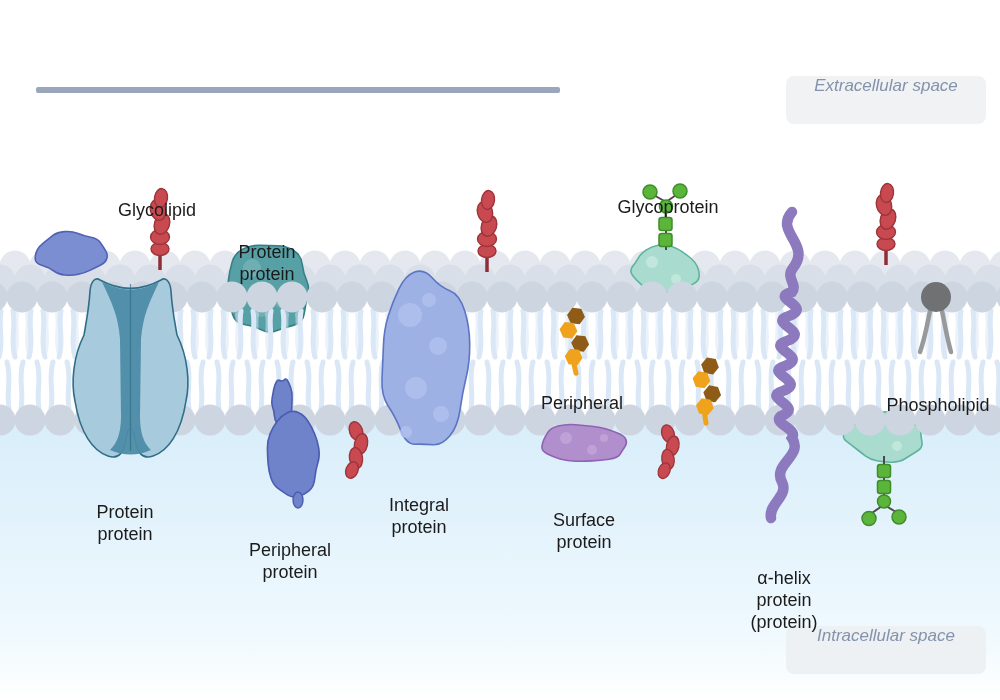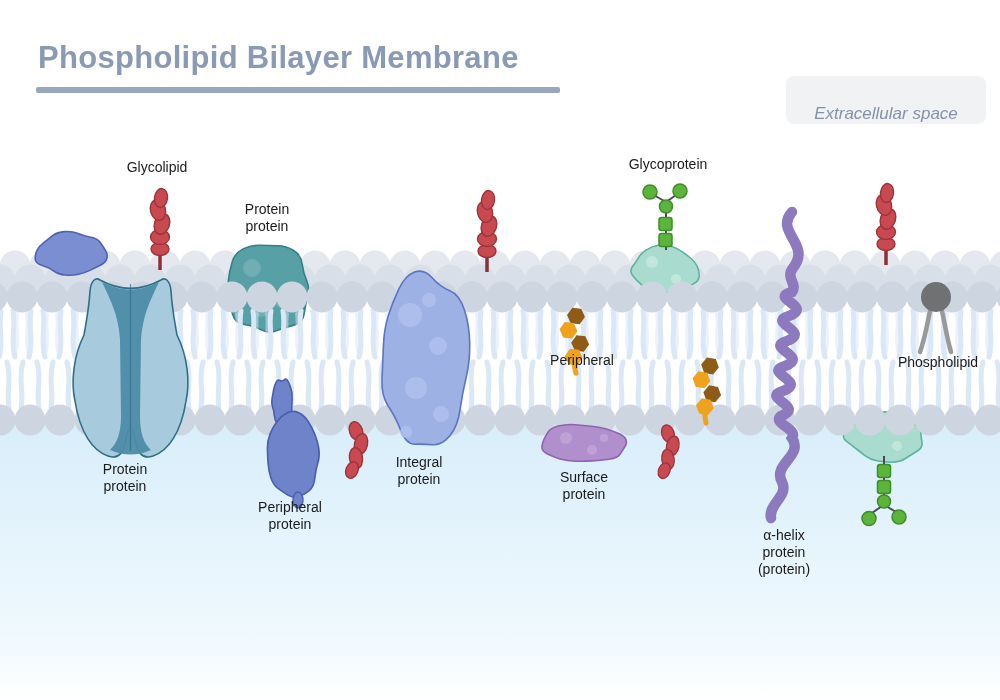--- a/index.html
+++ b/index.html
@@ -4,24 +4,24 @@
 <style>
   html,body{margin:0;padding:0;background:#ffffff;}
   #canvas{position:relative;width:1000px;height:700px;background:#ffffff;overflow:hidden;
           font-family:"Liberation Sans",sans-serif;}
   #intracellular-bg{position:absolute;left:0;top:420px;width:1000px;height:280px;
           background:linear-gradient(to bottom,#d8eefa 0%,#e4f3fc 40%,#eff9fe 75%,#ffffff 100%);}
   #scene{position:absolute;left:0;top:0;}
   #title{position:absolute;left:38px;top:40px;font-size:31px;font-weight:bold;color:#8b9ab4;letter-spacing:.3px;white-space:nowrap;}
   #title-underline{position:absolute;left:36px;top:87px;width:524px;height:6px;background:#9aa6bb;border-radius:2px;}
   .badge{position:absolute;left:786px;width:200px;height:48px;background:#f0f2f4;border-radius:8px;
-         display:flex;align-items:flex-end;justify-content:center;font-style:italic;font-size:17px;color:#8492ab;}
+         display:flex;align-items:flex-start;justify-content:center;font-style:italic;font-size:17px;color:#8492ab;}
   #badge-extracellular{top:76px;}
   #badge-intracellular{top:626px;background:#edf1f3;}
-  .label{position:absolute;transform:translateX(-50%);text-align:center;font-size:14px;line-height:1.22;color:#1b1b1b;white-space:nowrap;}
+  .label{position:absolute;transform:translateX(-50%);text-align:center;font-size:18px;line-height:1.22;color:#1b1b1b;white-space:nowrap;margin-top:41px;}
   .label span{display:block;}
   .tail{stroke:#dae7f6;stroke-width:5;fill:none;stroke-linecap:round;}
 </style>
 </head>
 <body>
 
 <div id="canvas">
 
   <div id="intracellular-bg"></div>
 
@@ -390,26 +390,28 @@
       </g>
 
       <g>
         <path d="M930,311 C927,325 925,338 920,352" stroke-width="4.5" fill="none" stroke-linecap="round" stroke="#98999b"></path>
         <path d="M942,311 C945,325 947,338 951,352" stroke-width="4.5" fill="none" stroke-linecap="round" stroke="#98999b"></path>
         <circle cx="936" cy="297" r="15" fill="#6f7173"></circle>
       </g>
     </g>
   </svg>
 
-  <div id="title">Phospholipid Bilayer Membrane</div>
   <div id="title-underline"></div>
 
   <div class="badge" id="badge-extracellular">
     <span>Extracellular space</span>
   </div>
+  <div class="badge" id="badge-intracellular">
+    <span>Intracellular space</span>
+  </div>
 
   <div class="label" style="left:157px;top:159px">
     <span>Glycolipid</span>
   </div>
   <div class="label" style="left:267px;top:201px">
     <span>Protein</span>
     <span>protein</span>
   </div>
   <div class="label" style="left:125px;top:461px">
     <span>Protein</span>

